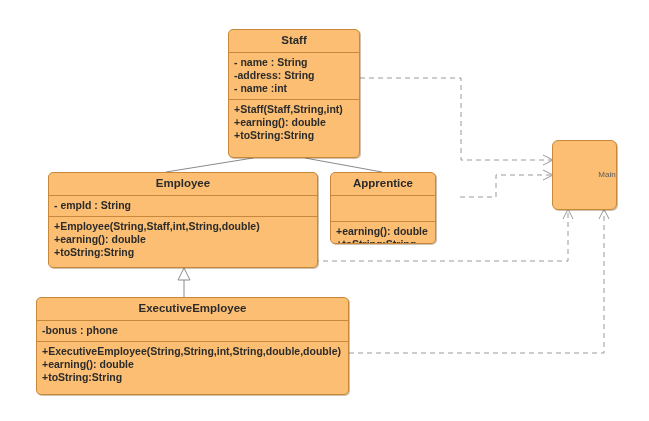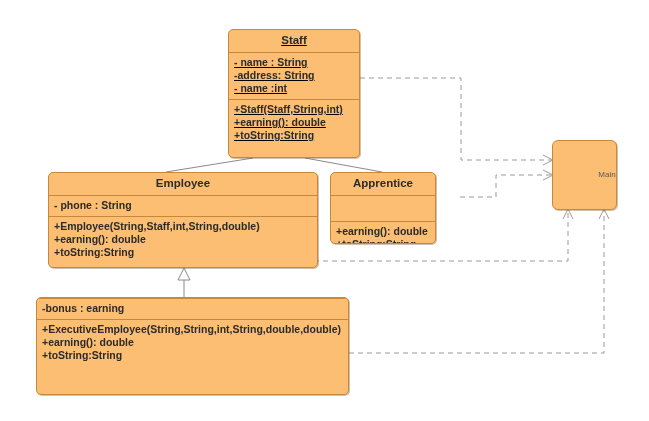--- a/index.html
+++ b/index.html
@@ -117,41 +117,41 @@
       <path d="M 279 233 L 289 233 L 289 261 L 568 261 L 568 210" fill="none" stroke="#9a9a9a" stroke-width="1" stroke-dasharray="5,4"></path>
       <path d="M 563 219 L 568 209 L 573 219" fill="none" stroke="#9a9a9a" stroke-width="1"></path>
     </g>
 
     <g>
       <path d="M 349 353 L 604 353 L 604 210" fill="none" stroke="#9a9a9a" stroke-width="1" stroke-dasharray="5,4"></path>
       <path d="M 599 219 L 604 209 L 609 219" fill="none" stroke="#9a9a9a" stroke-width="1"></path>
     </g>
   </svg>
 
-  <div class="uml-class" style="left:228px; top:29px; width:132px; height:129px;text-decoration:underline;">
+  <div class="uml-class" style="left:228px; top:29px; width:132px; height:129px;">
     <div class="uml-title">Staff</div>
     <div class="uml-sep"></div>
     <div class="uml-compartment">
       <div>- name : String</div>
       <div>-address: String</div>
       <div>- name :int</div>
     </div>
     <div class="uml-sep"></div>
     <div class="uml-compartment">
       <div>+Staff(Staff,String,int)</div>
       <div>+earning(): double</div>
       <div>+toString:String</div>
     </div>
   </div>
 
   <div class="uml-class" style="left:48px; top:172px; width:270px; height:96px;">
     <div class="uml-title">Employee</div>
     <div class="uml-sep"></div>
     <div class="uml-compartment">
-      <div>- phone : String</div>
+      <div>- empId : String</div>
     </div>
     <div class="uml-sep"></div>
     <div class="uml-compartment">
       <div>+Employee(String,Staff,int,String,double)</div>
       <div>+earning(): double</div>
       <div>+toString:String</div>
     </div>
   </div>
 
   <div class="uml-class" style="left:330px; top:172px; width:106px; height:72px;">
@@ -159,23 +159,24 @@
     <div class="uml-sep"></div>
     <div class="uml-compartment empty"></div>
     <div class="uml-sep"></div>
     <div class="uml-compartment">
       <div>+earning(): double</div>
       <div>+toString:String</div>
     </div>
   </div>
 
   <div class="uml-class" style="left:36px; top:297px; width:313px; height:98px;">
+    <div class="uml-title">ExecutiveEmployee</div>
     <div class="uml-sep"></div>
     <div class="uml-compartment">
-      <div>-bonus : earning</div>
+      <div>-bonus : phone</div>
     </div>
     <div class="uml-sep"></div>
     <div class="uml-compartment">
       <div>+ExecutiveEmployee(String,String,int,String,double,double)</div>
       <div>+earning(): double</div>
       <div>+toString:String</div>
     </div>
   </div>
 
   <div class="simple-box" style="left:552px; top:140px; width:65px; height:70px;">

